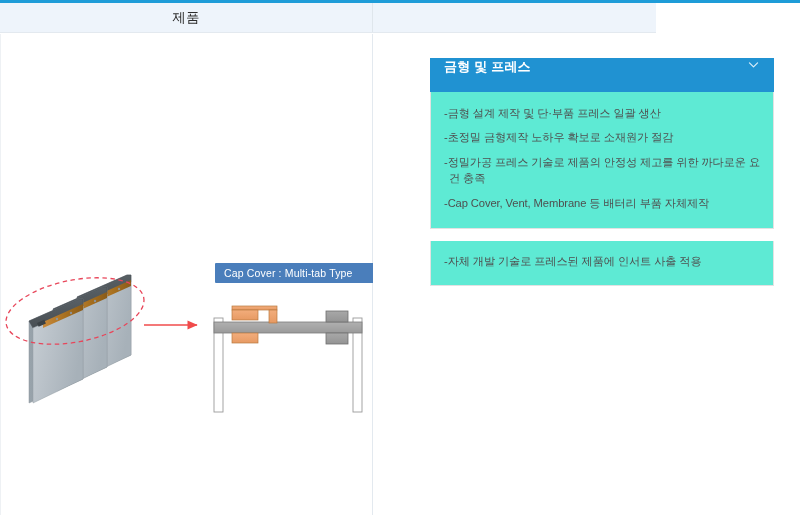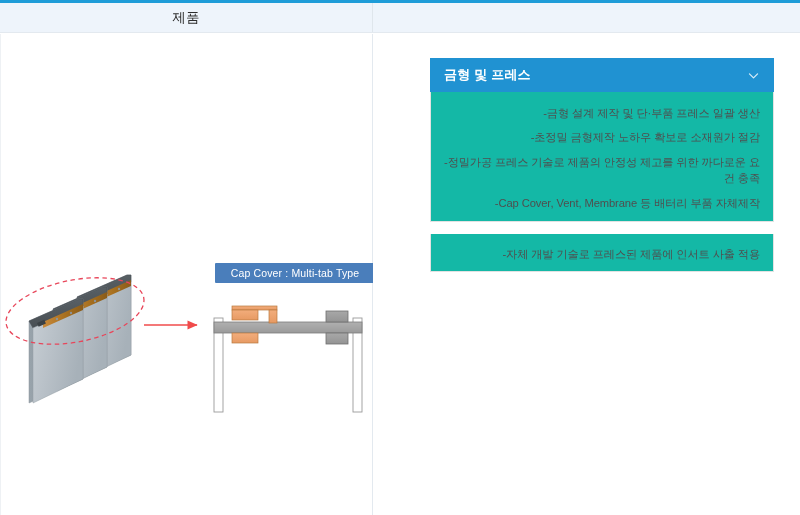--- a/index.html
+++ b/index.html
@@ -25,21 +25,21 @@
     top: 0; left: 0;
     width: 800px;
     height: 3px;
     background: #1e9cd8;
   }
 
   
   .table-header {
     position: absolute;
     top: 3px; left: 0;
-    width: 800px;
+    width: 656px;
     height: 30px;
     display: flex;
     background: #eef4fb;
     border-bottom: 1px solid #e3e9ef;
   }
   .th {
     display: flex;
     align-items: center;
     justify-content: center;
     font-size: 13.5px;
@@ -86,62 +86,61 @@
     position: absolute;
     left: 214px;
     top: 229px;
     width: 160px;
     height: 20px;
     background: #4a7ebb;
     color: #ffffff;
     font-size: 10.5px;
     display: flex;
     align-items: center;
-    justify-content: center;
     letter-spacing: .15px;
     border-radius: 1px;
+    padding-left: 9px;
   }
 
   
   .accordion {
     position: absolute;
     left: 57px;
     top: 24px;
     width: 344px;
   }
   .acc-section { margin-bottom: 12px; }
 
   .acc-head {
     height: 34px;
     background: #2092d2;
     display: flex;
-    align-items: center;
+    align-items: flex-start;
     padding: 0 14px;
     cursor: pointer;
   }
   .acc-title {
     flex: 1;
     color: #ffffff;
     font-size: 13px;
     font-weight: 700;
     letter-spacing: .2px;
   }
   .chev {
     width: 13px;
     height: 13px;
     flex: 0 0 auto;
     opacity: .92;
   }
 
   .acc-body {
     border: 1px solid #e2e2e2;
     border-top: none;
-    background: #14b8a6;
-    padding: 9px 13px 4px 13px;
-    text-align: right;
+    background: #5eead4;
+    padding: 9px 13px 11px 13px;
   }
   .acc-item {
     font-size: 11.2px;
     line-height: 1.42;
     color: #4f4f4f;
     padding: 4.5px 0;
     text-indent: -5px;
     padding-left: 5px;
     letter-spacing: -.1px;
     white-space: pre-line;

